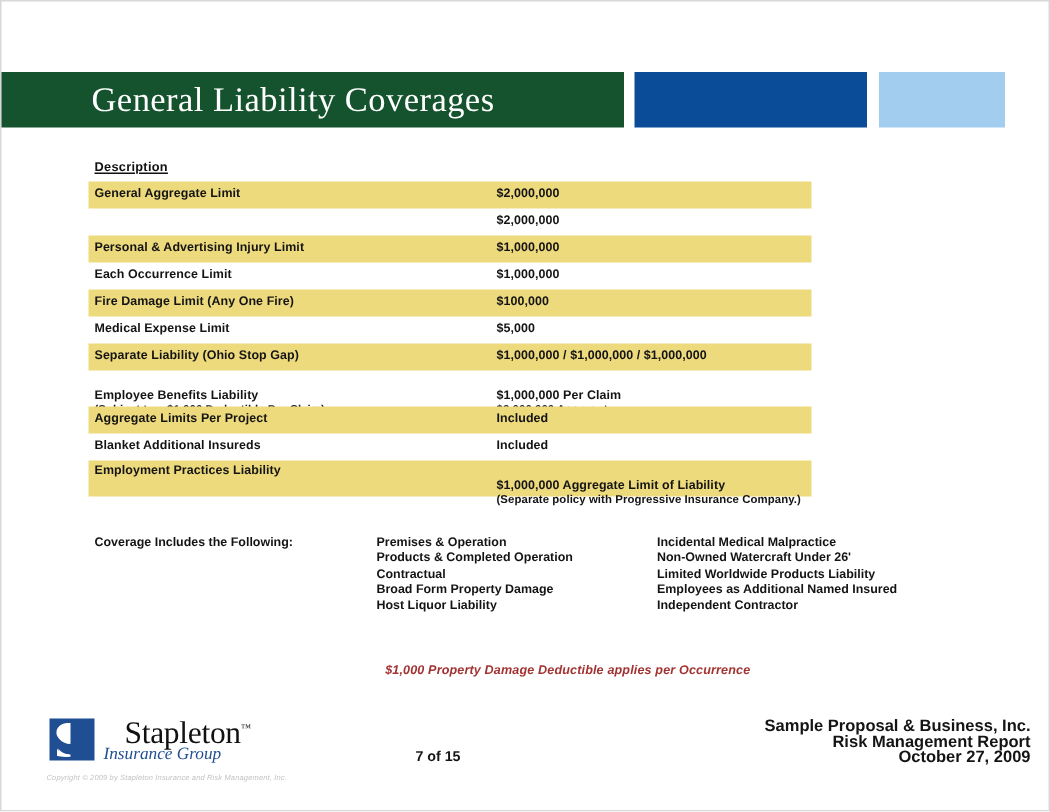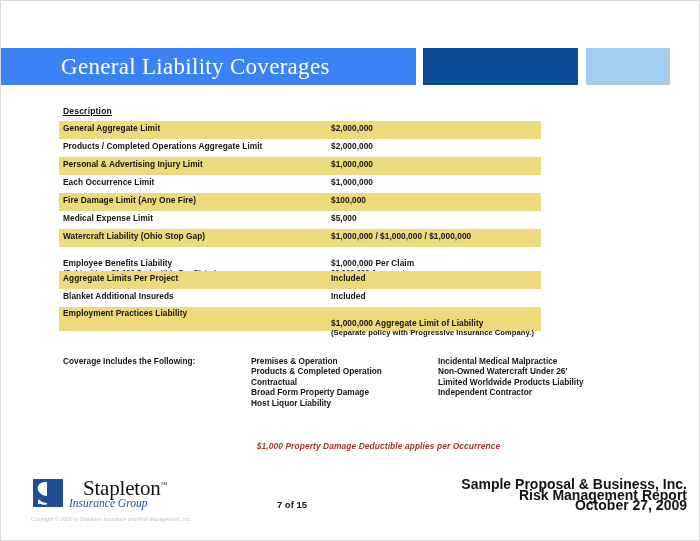--- a/index.html
+++ b/index.html
@@ -29,21 +29,21 @@
     top: 47px;
     width: 700px;
     height: 37px;
   }
   .hdr-main {
     position: absolute;
     left: 0;
     top: 0;
     width: 415px;
     height: 37px;
-    background: #3b82f6;
+    background: #14532d;
   }
   .hdr-title {
     position: absolute;
     left: 60px;
     top: 6px;
     font-family: "Liberation Serif", serif;
     font-size: 23px;
     color: #ffffff;
     letter-spacing: 0.3px;
     white-space: nowrap;
@@ -227,21 +227,21 @@
     font-size: 9.5px;
     font-weight: bold;
     color: #141414;
   }
   .page-num span { position: relative; left: 5px; }
   .footer-right {
     position: absolute;
     right: 12px;
     top: 478px;
     text-align: right;
-    font-size: 14px;
+    font-size: 11px;
     font-weight: bold;
     color: #141414;
     line-height: 10.6px;
   }
   .footer-right div { white-space: nowrap; }
 </style>
 </head>
 <body>
 
 <div class="slide">
@@ -261,21 +261,20 @@
       <div class="th th-limit">Limit</div>
     </div>
 
     <div class="row">
       <div class="band"></div>
       <div class="c-desc">General Aggregate Limit</div>
       <div class="c-limit">$2,000,000</div>
     </div>
 
     <div class="row">
-      <div class="c-desc">Products / Completed Operations Aggregate Limit</div>
       <div class="c-limit">$2,000,000</div>
     </div>
 
     <div class="row">
       <div class="band"></div>
       <div class="c-desc">Personal &amp; Advertising Injury Limit</div>
       <div class="c-limit">$1,000,000</div>
     </div>
 
     <div class="row">
@@ -289,21 +288,21 @@
       <div class="c-limit">$100,000</div>
     </div>
 
     <div class="row">
       <div class="c-desc">Medical Expense Limit</div>
       <div class="c-limit">$5,000</div>
     </div>
 
     <div class="row">
       <div class="band"></div>
-      <div class="c-desc">Watercraft Liability (Ohio Stop Gap)</div>
+      <div class="c-desc">Separate Liability (Ohio Stop Gap)</div>
       <div class="c-limit">$1,000,000 / $1,000,000 / $1,000,000</div>
     </div>
 
     <div class="row tall">
       <div class="c-desc">
         <span>Employee Benefits Liability</span>
         <span class="c-sub">(Subject to a $1,000 Deductible Per Claim)</span>
       </div>
       <div class="c-limit">
         <span>$1,000,000 Per Claim</span>
@@ -339,20 +338,21 @@
       <div>Premises &amp; Operation</div>
       <div>Products &amp; Completed Operation</div>
       <div>Contractual</div>
       <div>Broad Form Property Damage</div>
       <div>Host Liquor Liability</div>
     </div>
     <div class="cov-col cov-col-2">
       <div>Incidental Medical Malpractice</div>
       <div>Non-Owned Watercraft Under 26'</div>
       <div>Limited Worldwide Products Liability</div>
+      <div>Employees as Additional Named Insured</div>
       <div>Independent Contractor</div>
     </div>
   </div>
 
   <div class="note">
     <span>$1,000 Property Damage Deductible applies per Occurrence</span>
   </div>
 
   <div class="logo-wrap">
     <div class="logo-mark">

